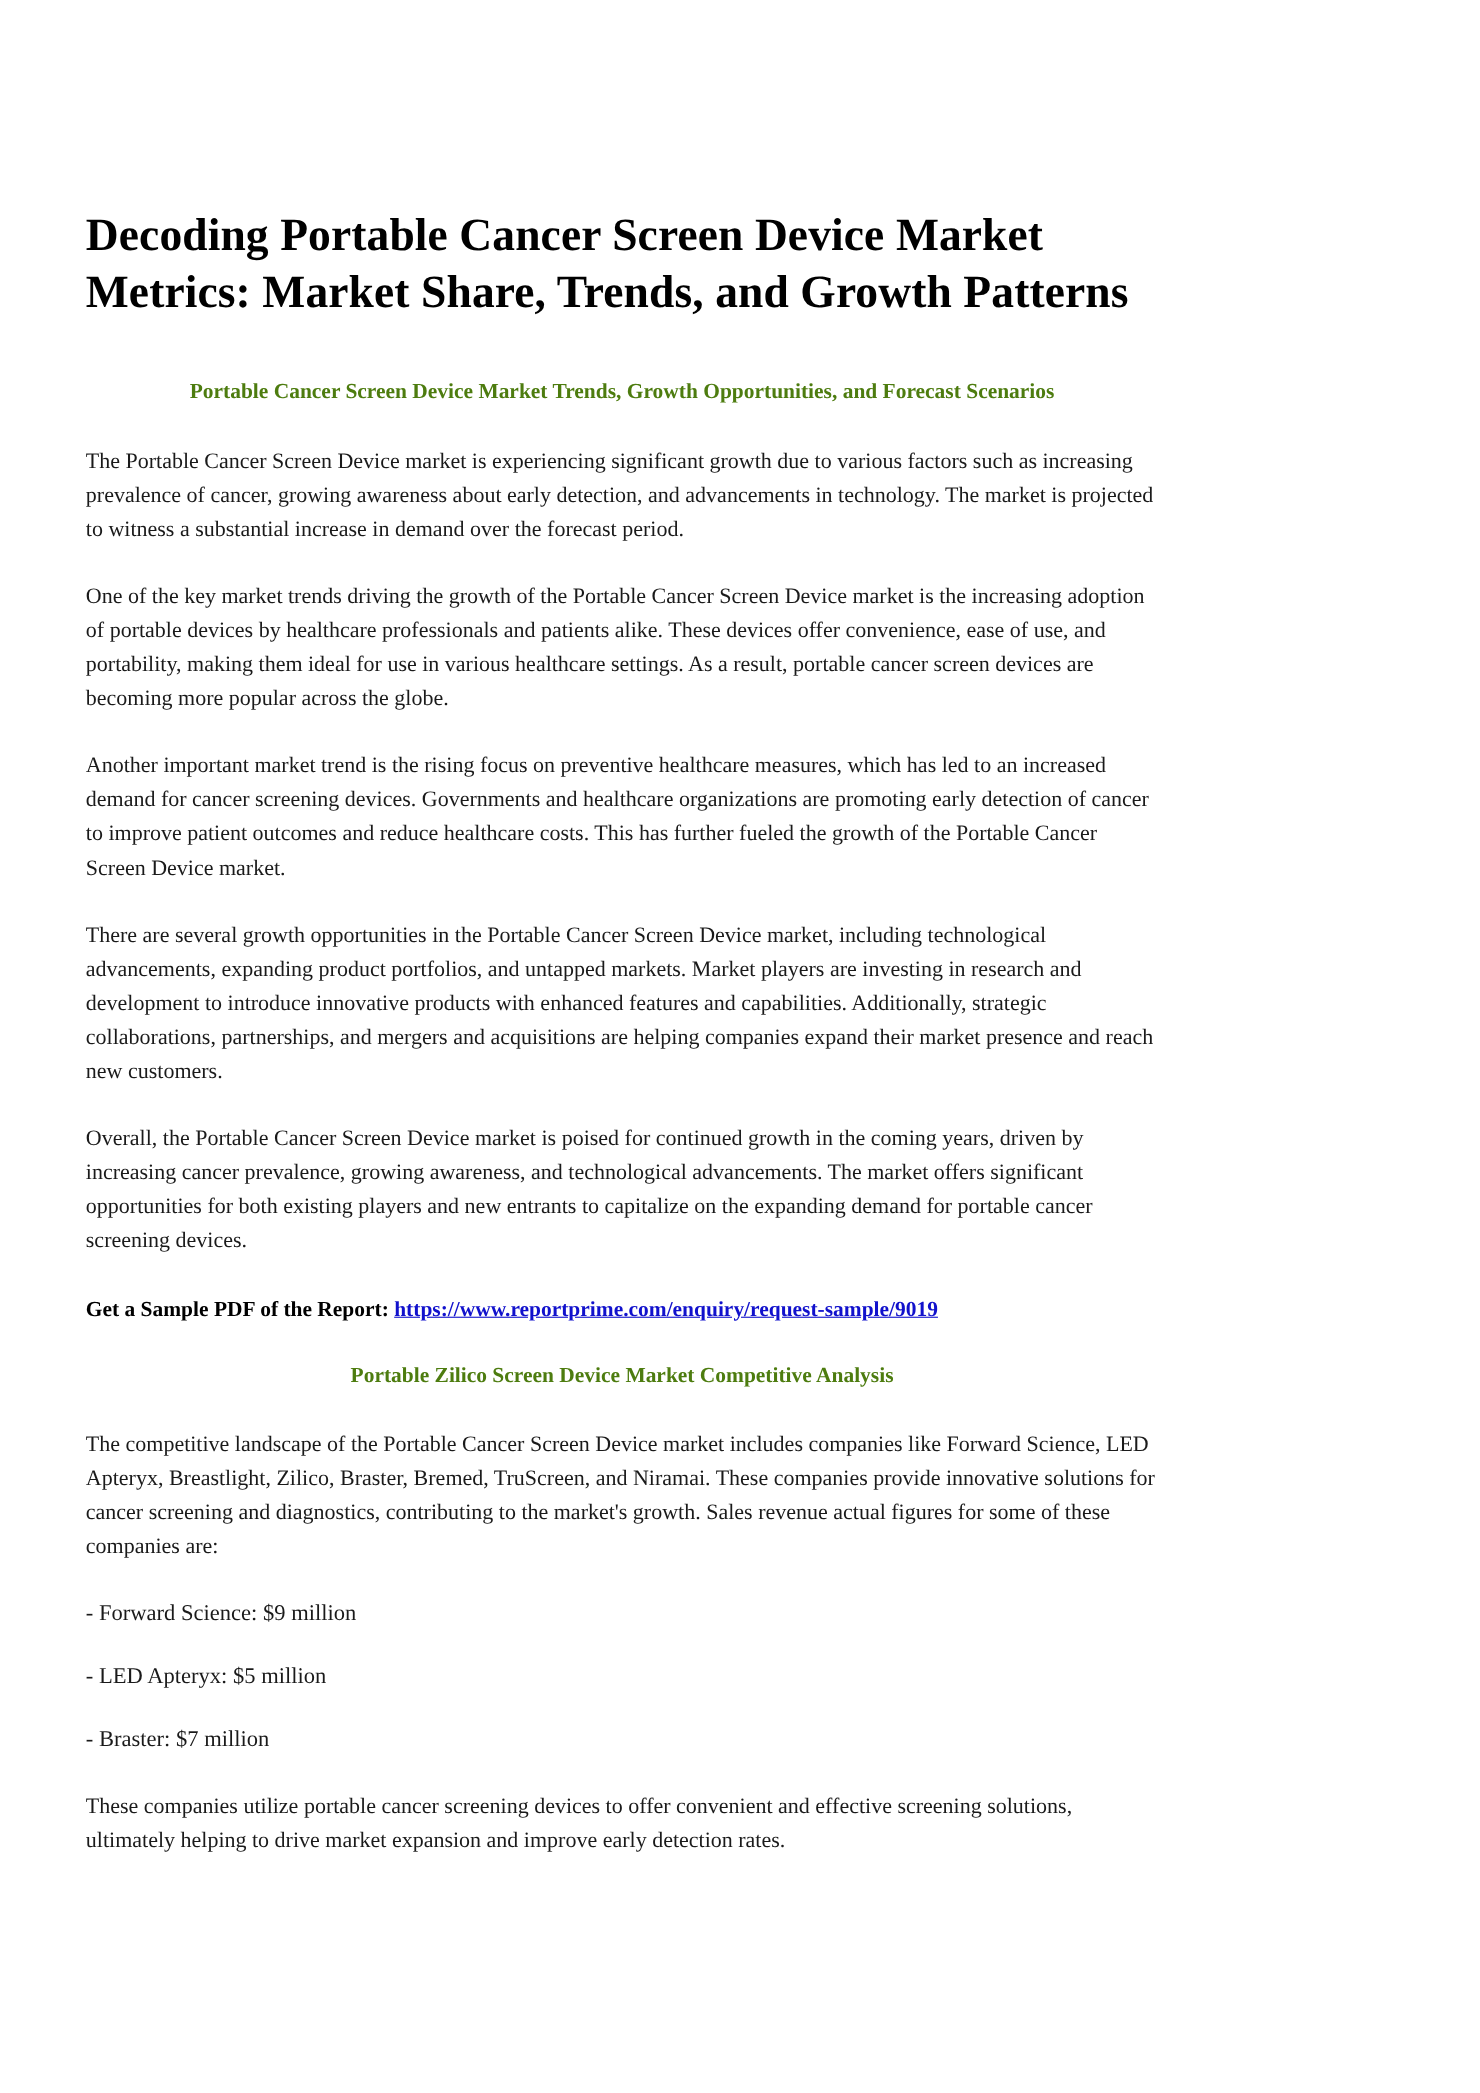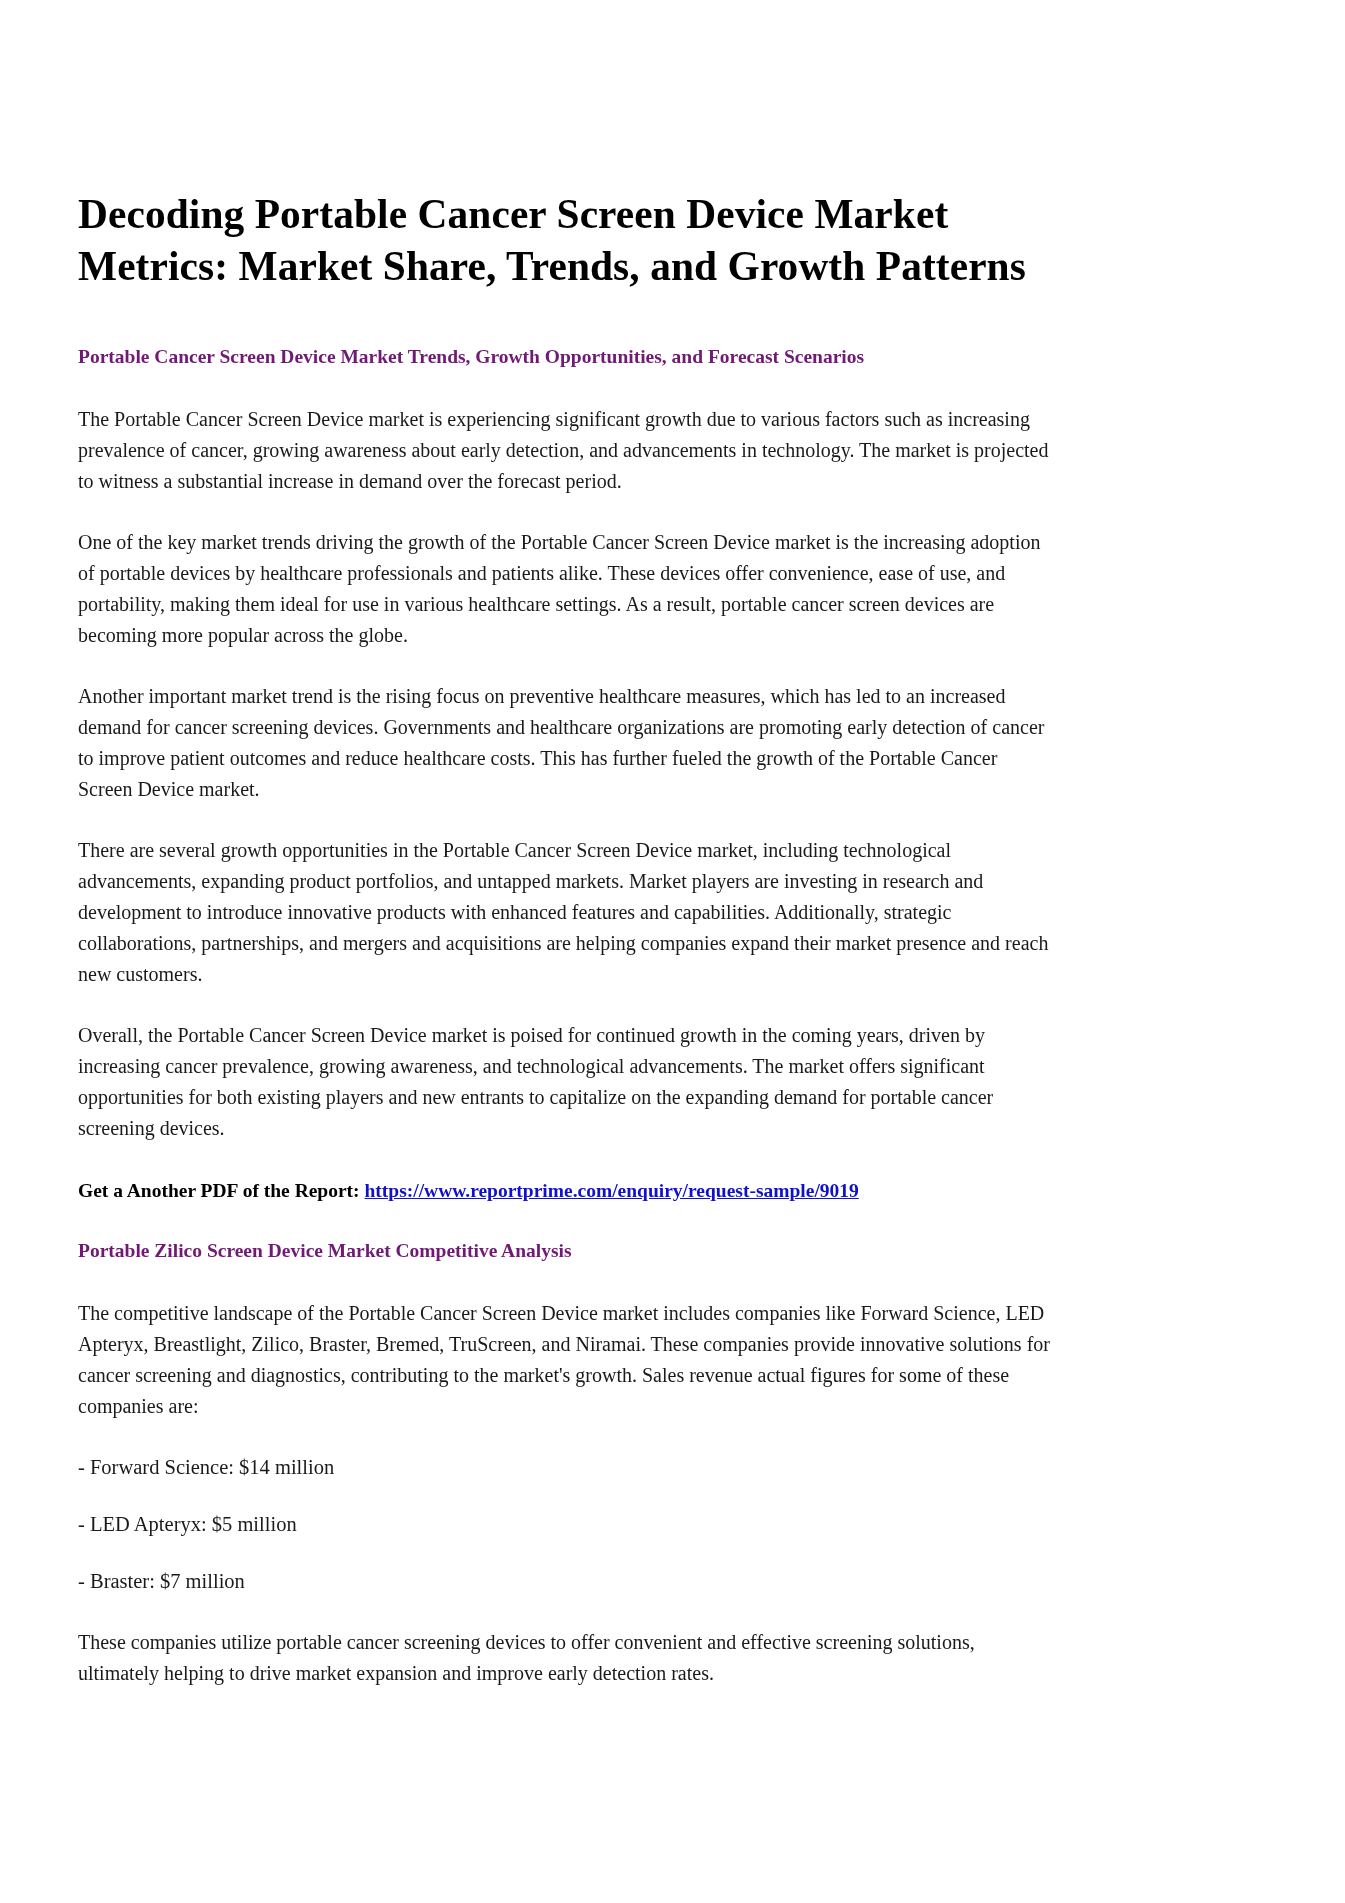--- a/index.html
+++ b/index.html
@@ -47,21 +47,22 @@
     width: 990px;
   }
 
   
   .section-heading {
     font-family: "Liberation Serif", "DejaVu Serif", serif;
     font-weight: bold;
     font-size: 19.5px;
     line-height: 26px;
     margin: 0;
-    color: #701a75;
+    color: #4d7c0f;
+    text-align: center;
   }
 
   
   .para {
     font-family: "Liberation Serif", "DejaVu Serif", serif;
     font-weight: normal;
     font-size: 20px;
     line-height: 31px;
     margin: 0;
     color: #1a1a1a;
@@ -129,33 +130,33 @@
     <div class="spacer-md"></div>
 
     <p class="para">There are several growth opportunities in the Portable Cancer Screen Device market, including technological advancements, expanding product portfolios, and untapped markets. Market players are investing in research and development to introduce innovative products with enhanced features and capabilities. Additionally, strategic collaborations, partnerships, and mergers and acquisitions are helping companies expand their market presence and reach new customers.</p>
 
     <div class="spacer-md"></div>
 
     <p class="para">Overall, the Portable Cancer Screen Device market is poised for continued growth in the coming years, driven by increasing cancer prevalence, growing awareness, and technological advancements. The market offers significant opportunities for both existing players and new entrants to capitalize on the expanding demand for portable cancer screening devices.</p>
 
     <div class="spacer-lg"></div>
 
-    <p class="link-line"><span>Get a Another PDF of the Report: </span><a class="doc-link" href="#">https://www.reportprime.com/enquiry/request-sample/9019</a></p>
+    <p class="link-line"><span>Get a Sample PDF of the Report: </span><a class="doc-link" href="#">https://www.reportprime.com/enquiry/request-sample/9019</a></p>
 
     <div class="spacer-lg"></div>
 
     <p class="section-heading">Portable Zilico Screen Device Market Competitive Analysis</p>
 
     <div class="spacer-lg"></div>
 
     <p class="para">The competitive landscape of the Portable Cancer Screen Device market includes companies like Forward Science, LED Apteryx, Breastlight, Zilico, Braster, Bremed, TruScreen, and Niramai. These companies provide innovative solutions for cancer screening and diagnostics, contributing to the market's growth. Sales revenue actual figures for some of these companies are:</p>
 
     <div class="spacer-md"></div>
 
-    <p class="bullet-line">- Forward Science: $14 million</p>
+    <p class="bullet-line">- Forward Science: $9 million</p>
 
     <div class="spacer-sm"></div>
 
     <p class="bullet-line">- LED Apteryx: $5 million</p>
 
     <div class="spacer-sm"></div>
 
     <p class="bullet-line">- Braster: $7 million</p>
 
     <div class="spacer-md"></div>

